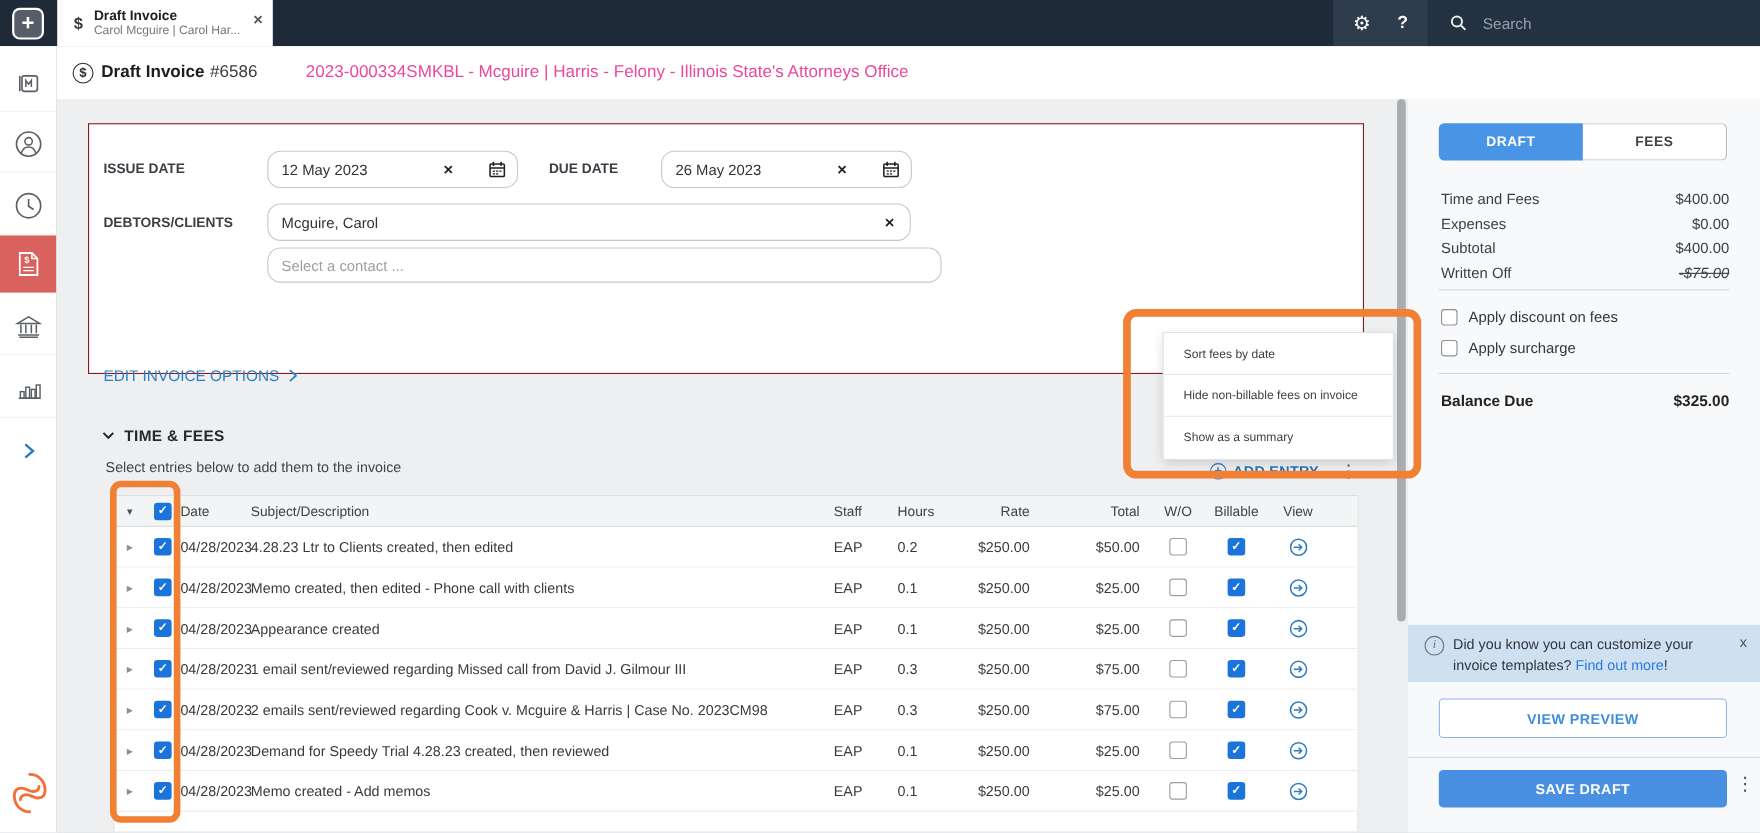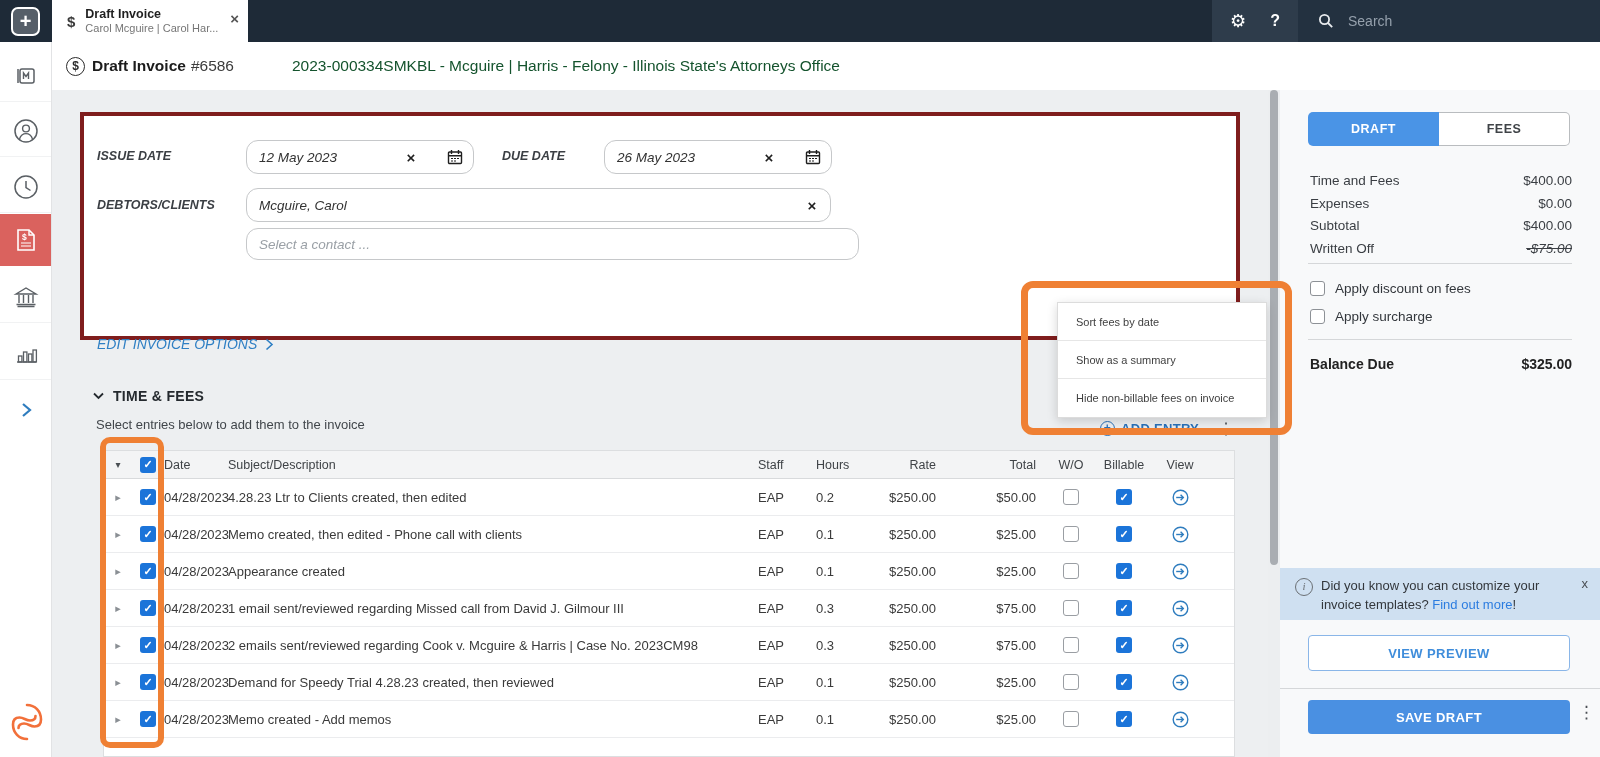--- a/index.html
+++ b/index.html
@@ -35,27 +35,27 @@
   .side-item { position:absolute; left:0; width:51px; height:52px; display:flex; align-items:center; justify-content:center; border-bottom:1px solid #f1f2f3; }
   .side-item.active { background:#da625e; border-bottom:none; }
   .side-logo { position:absolute; left:8px; bottom:10px; }
 
   
   .pagehead { position:absolute; left:52px; top:42px; width:1548px; height:48px; background:#fff; display:flex; align-items:center; }
   .circ-dollar { width:19px; height:19px; border:1.5px solid #2b2b2b; border-radius:50%; color:#2b2b2b;
                  font-size:12px; font-weight:bold; text-align:center; line-height:16px; margin:0 7px 0 14px; }
   .ph-title { font-size:15.5px; font-weight:bold; color:#1c1c1c; }
   .ph-num { font-size:15.5px; color:#3c3c3c; margin-left:5px; }
-  .ph-link { font-size:15.5px; color:#14532d; margin-left:58px; }
+  .ph-link { font-size:15.5px; color:#ec4899; margin-left:44px; }
 
   
   .mainbg { position:absolute; left:52px; top:90px; width:1216px; height:667px; background:#edeff1; }
 
   
-  .card { position:absolute; left:80px; top:112px; width:1160px; height:228px; background:#fff; border:4px solid #7f1d1d;font-style:italic; }
+  .card { position:absolute; left:80px; top:112px; width:1160px; height:228px; background:#fff; border:1px solid #7f1d1d; }
   .flabel { position:absolute; font-size:12.5px; font-weight:bold; color:#3b3f44; }
   .finput { position:absolute; height:34px; border:1px solid #c6c8ca; border-radius:12px; background:#fff;
             display:flex; align-items:center; font-size:13.5px; color:#333;gap:18px; }
   .finput .val { margin-left:12px; flex:1; }
   .clear-x { font-size:15px; font-weight:bold; color:#1f1f1f; margin-right:14px; }
   .cal { margin-right:10px; display:flex; }
   .placeholder { color:#9aa0a6; }
   .editlink { position:absolute; left:13px; top:176px; font-size:14px; color:#2e7fc4; display:flex; align-items:center; gap:8px;margin-top:44px; }
 
   
@@ -546,20 +546,20 @@
       <span class="banner-x">x</span>
     </div>
     <div class="btn-preview">VIEW PREVIEW</div>
     <div class="pdiv" style="top:598px; left:0; width:320px;"></div>
     <div class="btn-save">SAVE DRAFT</div>
     <span class="save-kebab">⋮</span>
   </div>
 
   <div class="menu">
       <div class="menu-item">Sort fees by date</div>
+      <div class="menu-item">Hide non-billable fees on invoice</div>
       <div class="menu-item">Show as a summary</div>
-      <div class="menu-item">Hide non-billable fees on invoice</div>
     </div>
 
   <div class="hl hl-menu"></div>
   <div class="hl hl-col"></div>
 
 </div>
 
 </body></html>

